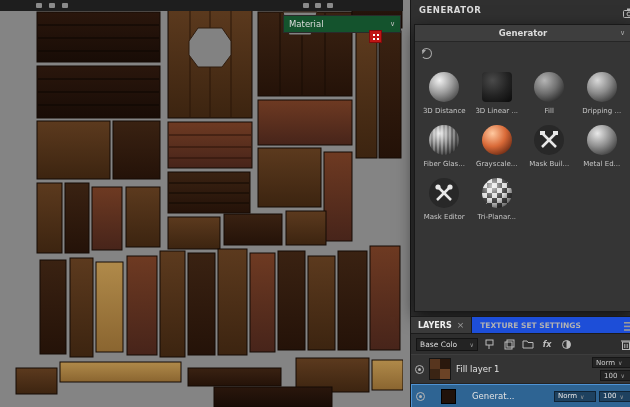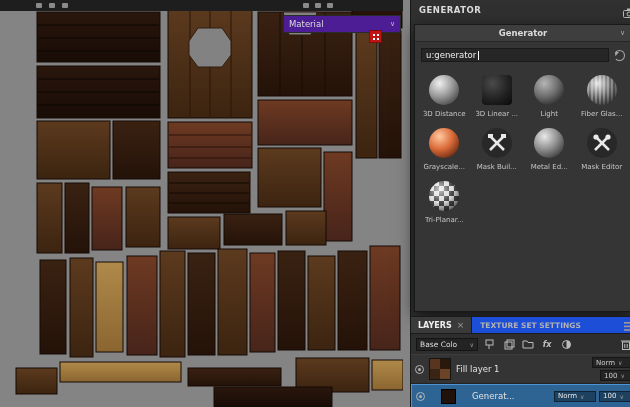--- a/index.html
+++ b/index.html
@@ -7,21 +7,21 @@
   .root { position:relative; width:630px; height:407px; overflow:hidden;
           background:#848484; font-family:"DejaVu Sans", sans-serif; }
 
   
   .uv { position:absolute; left:0; top:0; z-index:1; }
   .vp-topbar { position:absolute; left:0; top:0; width:403px; height:11px; background:#1e1e1e;
                z-index:5; display:flex; align-items:center; gap:7px; padding:0 70px 0 36px; }
   .tb-ico { width:6px; height:5px; background:#8a8a8a; border-radius:1px; }
   .tb-right { margin-left:auto; display:flex; gap:6px; }
   .material-dd { position:absolute; left:283px; top:15px; width:118px; height:15px; z-index:6;
-                 background:#4c1d95; border:1px solid #2a2a2a; color:#ddd; font-size:8.5px;
+                 background:#14532d; border:1px solid #2a2a2a; color:#ddd; font-size:8.5px;
                  display:flex; align-items:center; padding:8px 5px; }
   .material-dd .chev { margin-left:auto; color:#c0c0c0; font-size:7px; }
   .red-badge { position:absolute; left:369px; top:30px; width:13px; height:13px; z-index:6;
                background:#c01414; border:1px solid #7d0c0c; display:grid; place-items:center; }
   .red-badge .dots { width:8px; height:8px;
                background-image:radial-gradient(#fff 34%, transparent 38%); background-size:4px 4px; }
 
   
   .right-panel { position:absolute; left:403px; top:0; width:227px; height:407px;
                  background:#303030; border-left:1px solid #181818; z-index:10;margin-left:7px; }
@@ -222,24 +222,20 @@
         </svg>
     </span>
     <span class="sphere-ico"></span>
 
     <div class="gen-popup">
       <div class="gen-header">
         <span>Generator</span>
         <span class="chev">∨</span>
       </div>
       <div class="search-row">
-        <div class="search-input">
-          <span>u:generator</span>
-          <span class="caret"></span>
-        </div>
         <span class="refresh">
             <i></i>
           </span>
       </div>
       <div class="gen-grid">
         <div class="gen-item">
           <div class="thumb-wrap">
               <div class="thumb t-base"></div>
             </div>
           <div class="gen-label">3D Distance</div>
@@ -247,21 +243,27 @@
         <div class="gen-item">
           <div class="thumb-wrap">
               <div class="thumb t-dark"></div>
             </div>
           <div class="gen-label">3D Linear ...</div>
         </div>
         <div class="gen-item">
           <div class="thumb-wrap">
               <div class="thumb t-dirt"></div>
             </div>
-          <div class="gen-label">Light</div>
+          <div class="gen-label">Fill</div>
+        </div>
+        <div class="gen-item">
+          <div class="thumb-wrap">
+              <div class="thumb t-drip"></div>
+            </div>
+          <div class="gen-label">Dripping ...</div>
         </div>
         <div class="gen-item">
           <div class="thumb-wrap">
               <div class="thumb t-fiber"></div>
             </div>
           <div class="gen-label">Fiber Glas...</div>
         </div>
         <div class="gen-item">
           <div class="thumb-wrap">
               <div class="thumb t-orange"></div>

